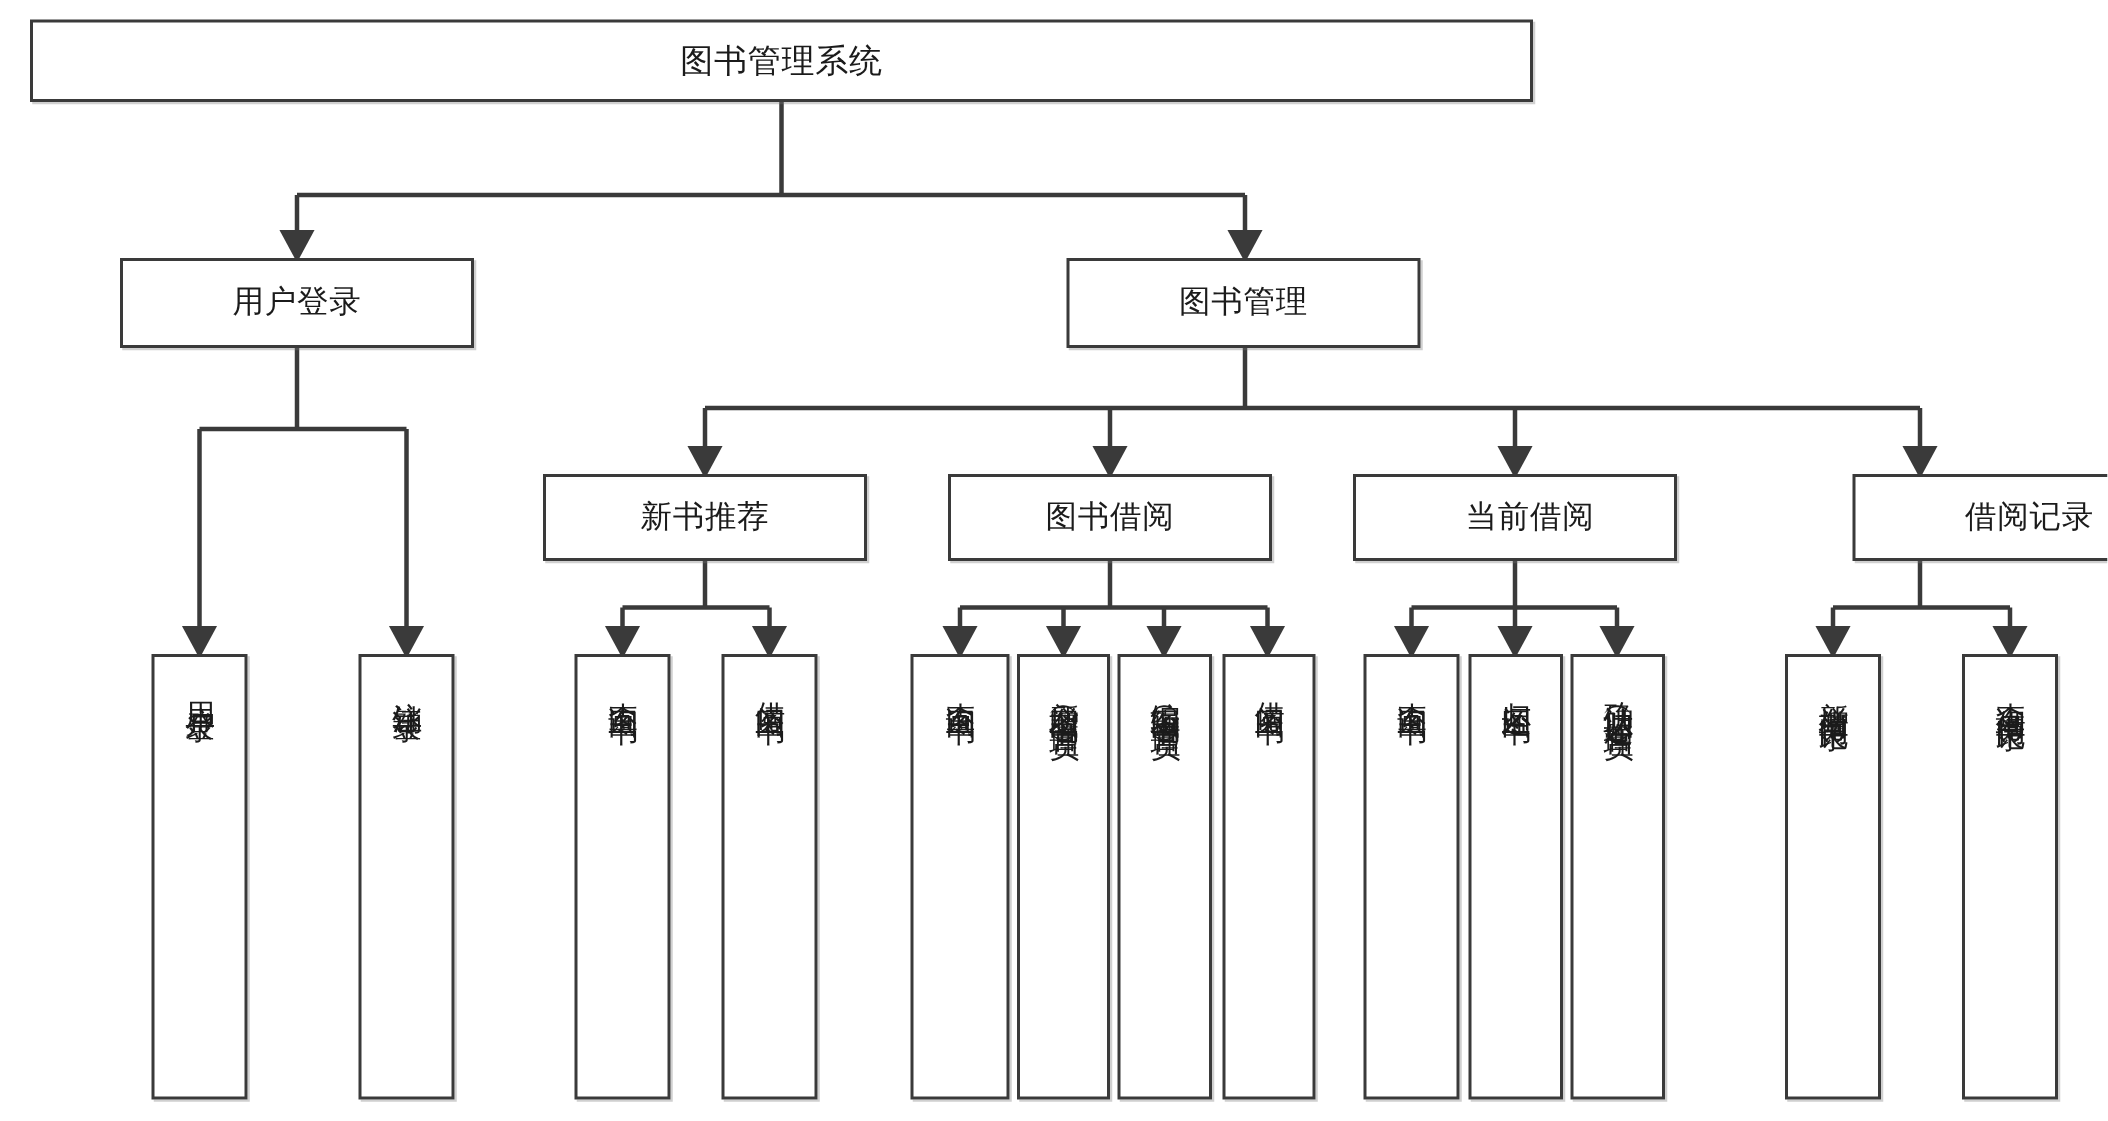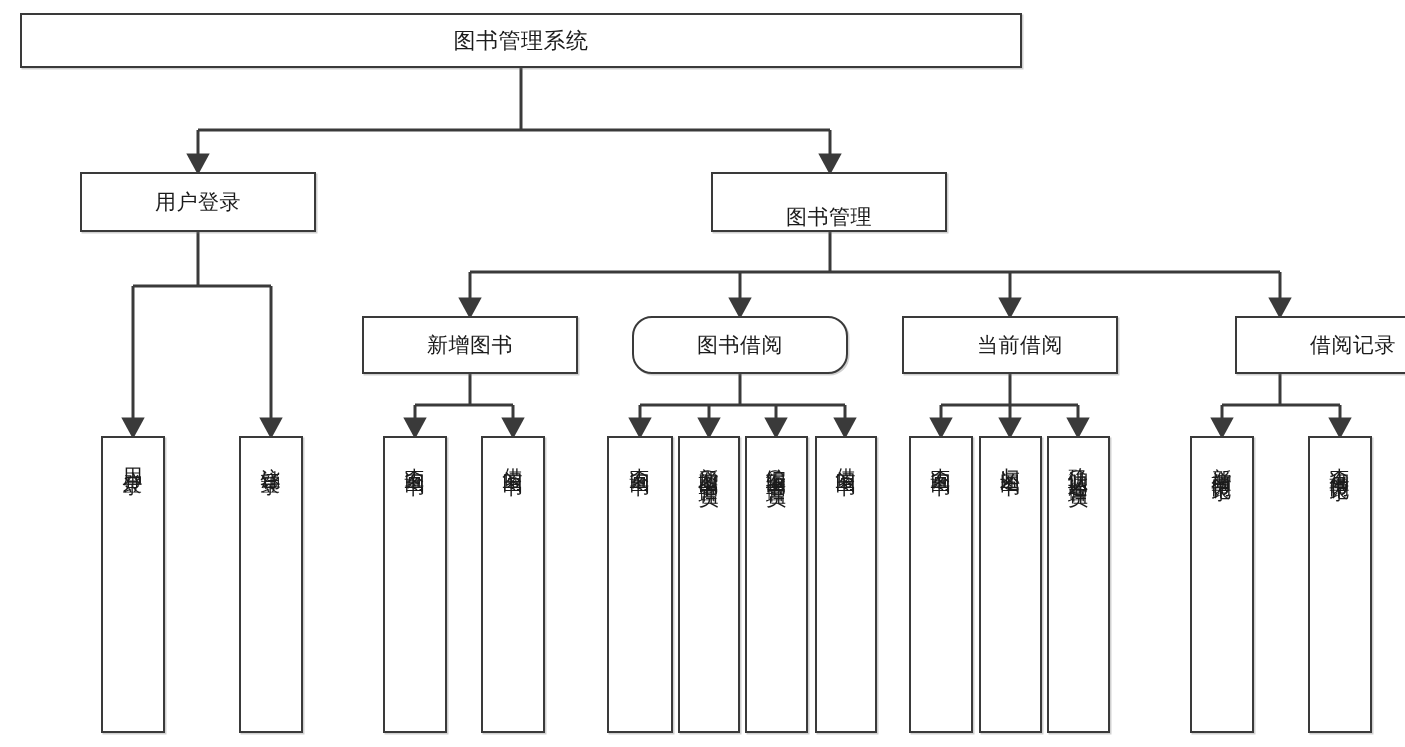--- a/index.html
+++ b/index.html
@@ -128,29 +128,29 @@
   </svg>
 
   <div class="node root horizontal" style="left:20px; top:13px; width:1002px; height:55px;">
     <span class="node-label">图书管理系统</span>
   </div>
 
   <div class="node horizontal" style="left:80px; top:172px; width:236px; height:60px;">
     <span class="node-label">用户登录</span>
   </div>
 
-  <div class="node horizontal" style="left:711px; top:172px; width:236px; height:60px;align-items:flex-end;">
+  <div class="node horizontal" style="left:711px; top:172px; width:236px; height:60px;">
     <span class="node-label">图书管理</span>
   </div>
 
   <div class="node horizontal" style="left:362px; top:316px; width:216px; height:58px;">
-    <span class="node-label">新增图书</span>
-  </div>
-
-  <div class="node horizontal" style="left:632px; top:316px; width:216px; height:58px;border-radius:20px;">
+    <span class="node-label">新书推荐</span>
+  </div>
+
+  <div class="node horizontal" style="left:632px; top:316px; width:216px; height:58px;">
     <span class="node-label">图书借阅</span>
   </div>
 
   <div class="node horizontal" style="left:902px; top:316px; width:216px; height:58px;padding-left:20px;">
     <span class="node-label">当前借阅</span>
   </div>
 
   <div class="node horizontal" style="left:1235px; top:316px; width:216px; height:58px;padding-left:20px;">
     <span class="node-label">借阅记录</span>
   </div>

